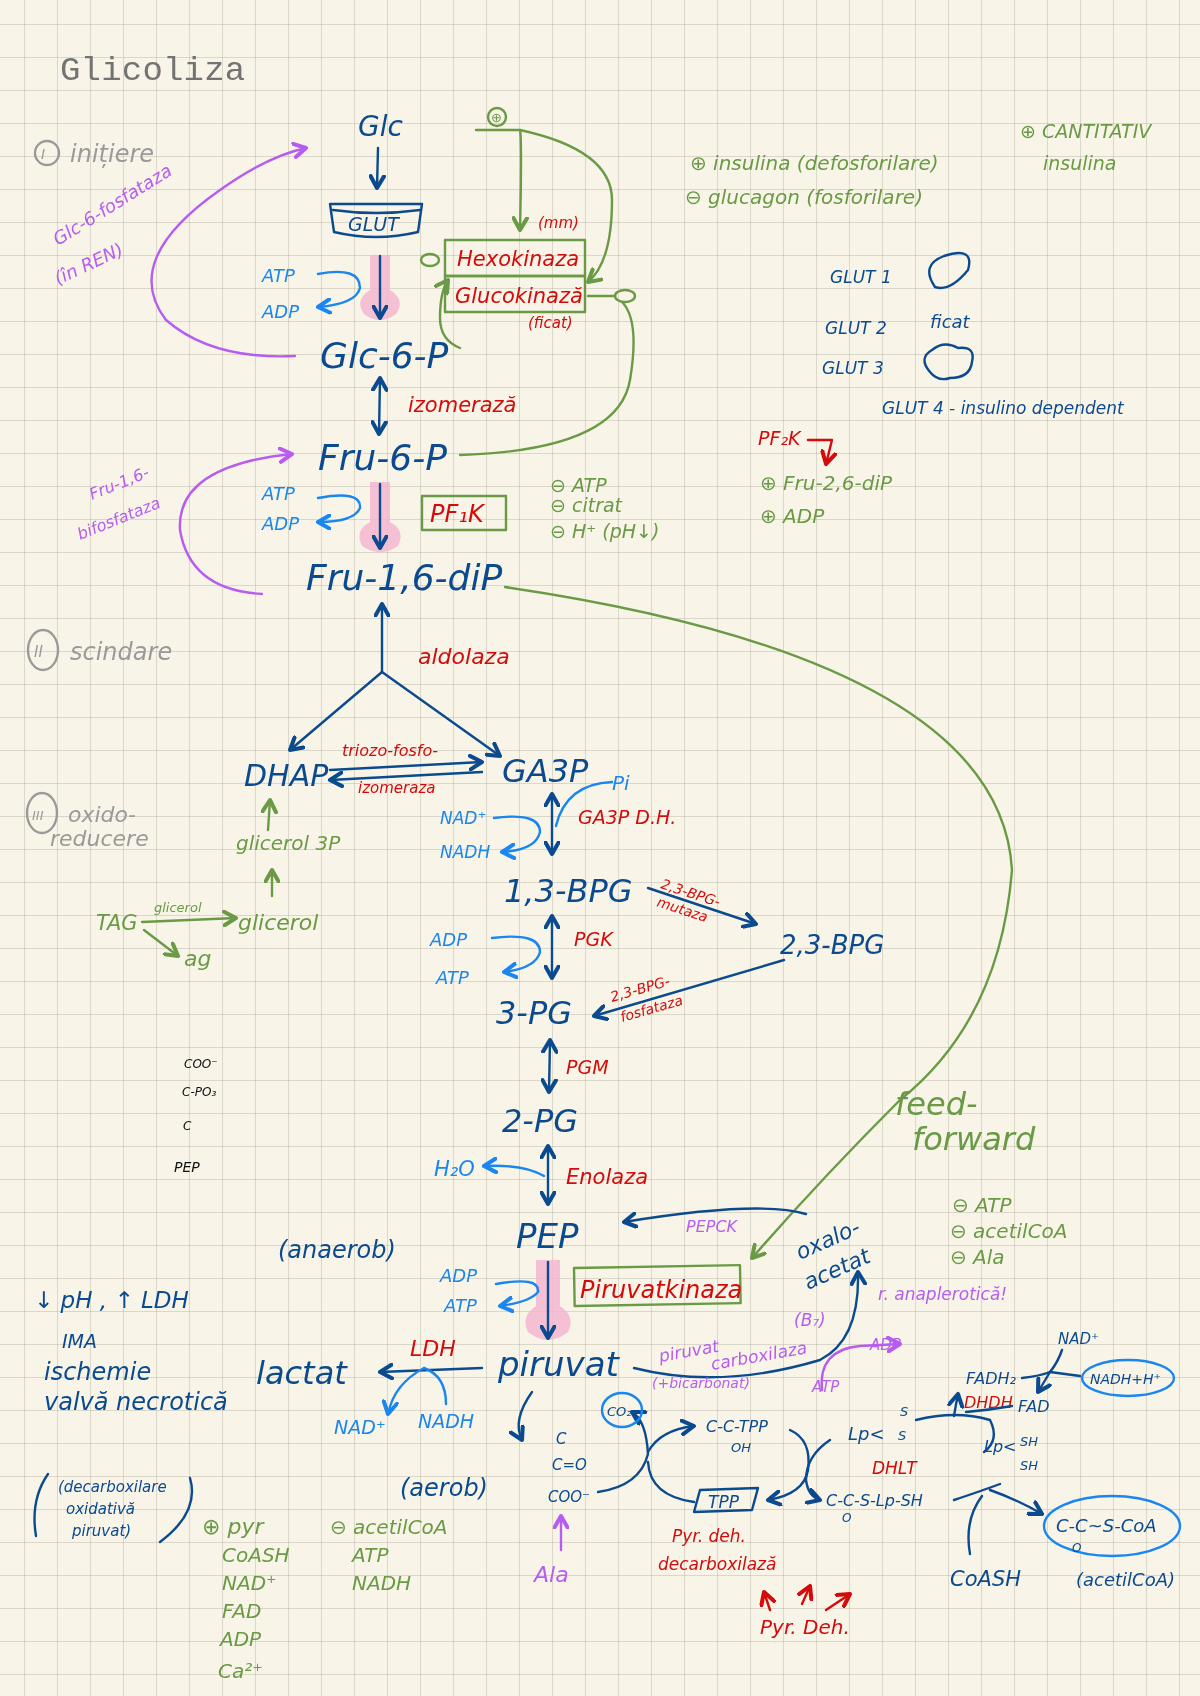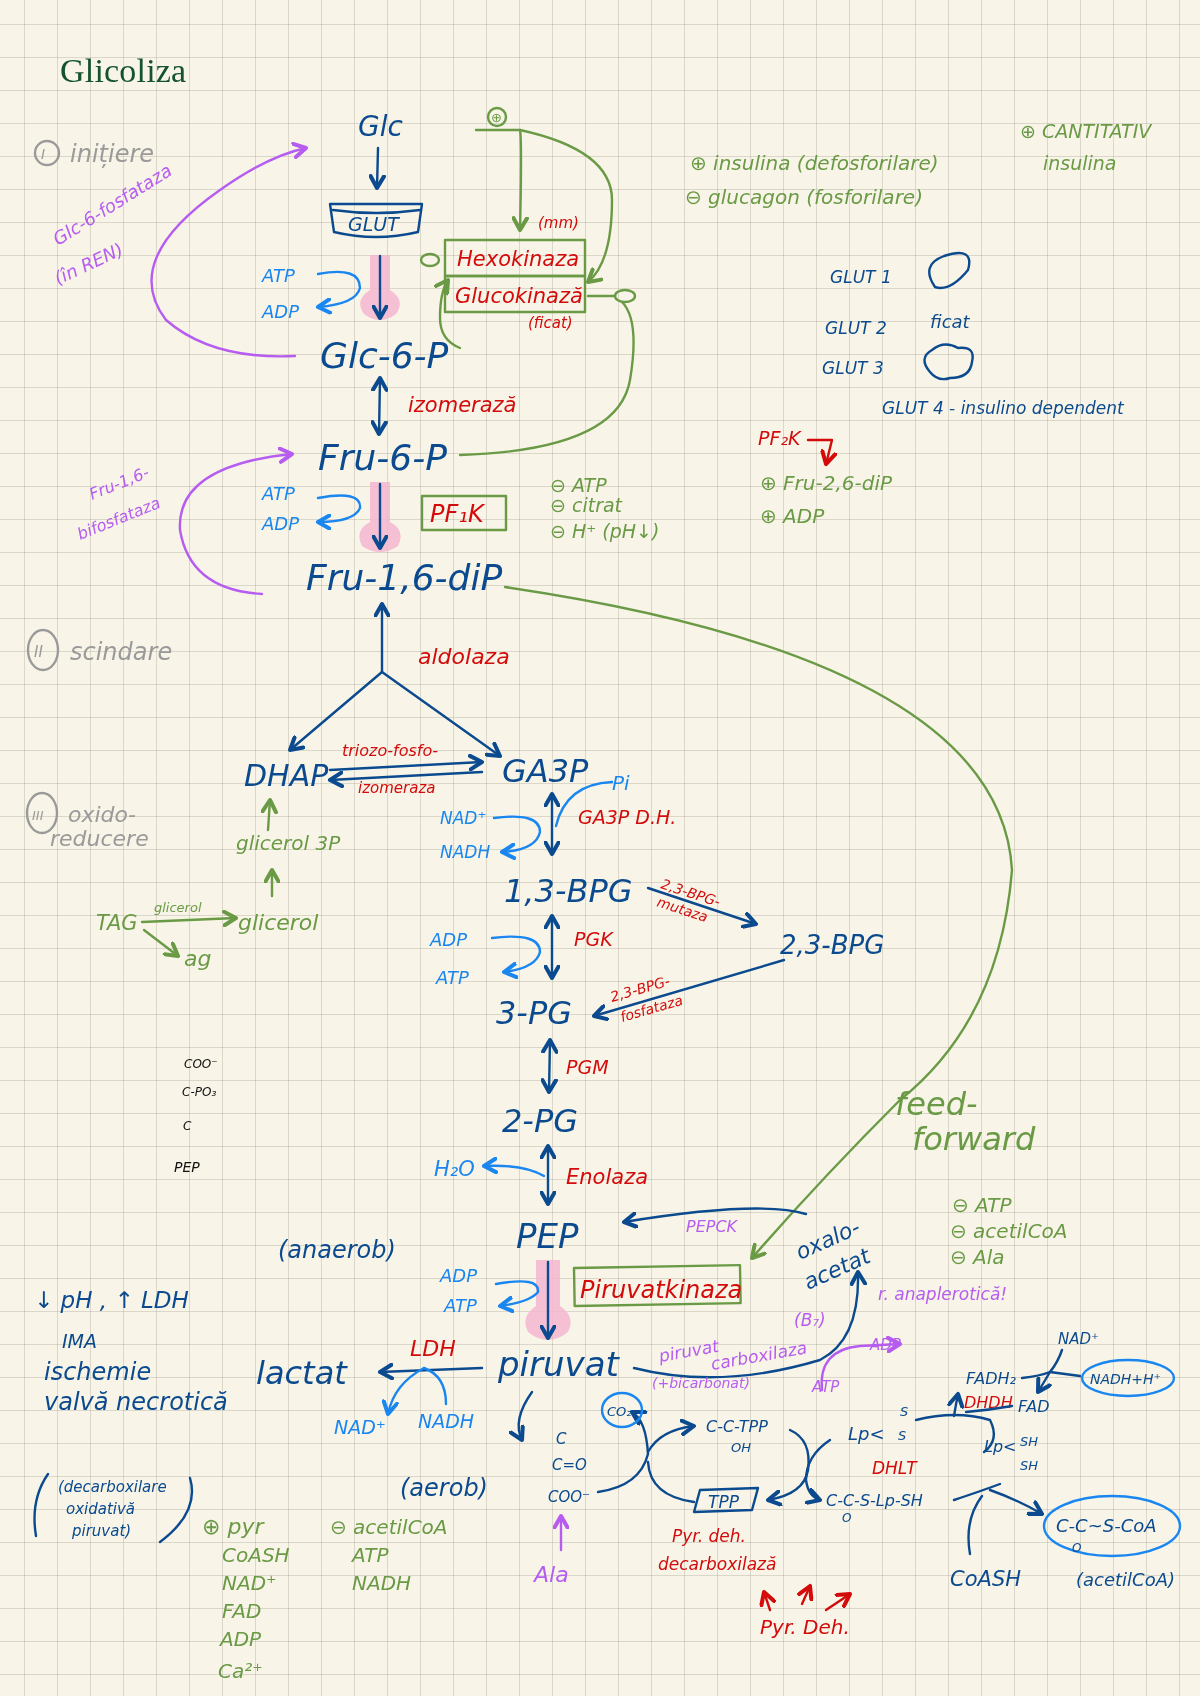--- a/index.html
+++ b/index.html
@@ -9,22 +9,22 @@
     background-image:
       linear-gradient(to right, rgba(170,165,150,0.38) 1px, transparent 1px),
       linear-gradient(to bottom, rgba(170,165,150,0.38) 1px, transparent 1px);
     background-size: 33px 33px;
     background-position: 24px 24px;
     position: relative;
     font-family: "Liberation Sans", sans-serif;
   }
   .page-title {
     position: absolute; left: 60px; top: 52px;
-    font-family: Liberation Serif, serif;
-    font-size: 34px; color: #14532d; font-weight: normal;
+    font-family: Liberation Mono, monospace;
+    font-size: 34px; color: #737373; font-weight: normal;
     letter-spacing: 0.2px;
   }
   svg.canvas { position: absolute; left: 0; top: 0; }
   .hw { font-family: "DejaVu Sans", sans-serif; font-style: italic; }
   .navy { fill: #0b4a8e; }
   .lblue { fill: #1a86f0; }
   .red { fill: #d30b0b; }
   .green { fill: #6a9a45; }
   .purple { fill: #b65cf0; }
   .grey { fill: #9a9a9a; }

